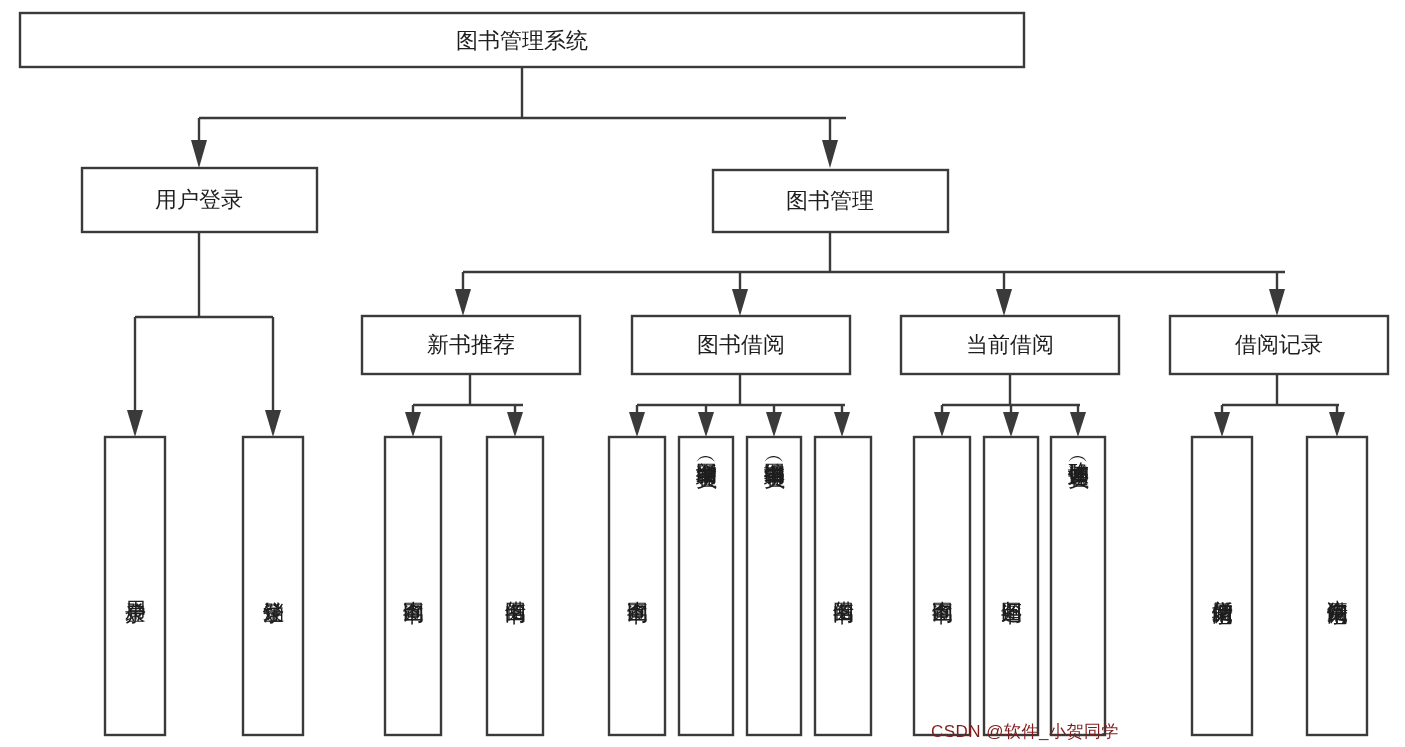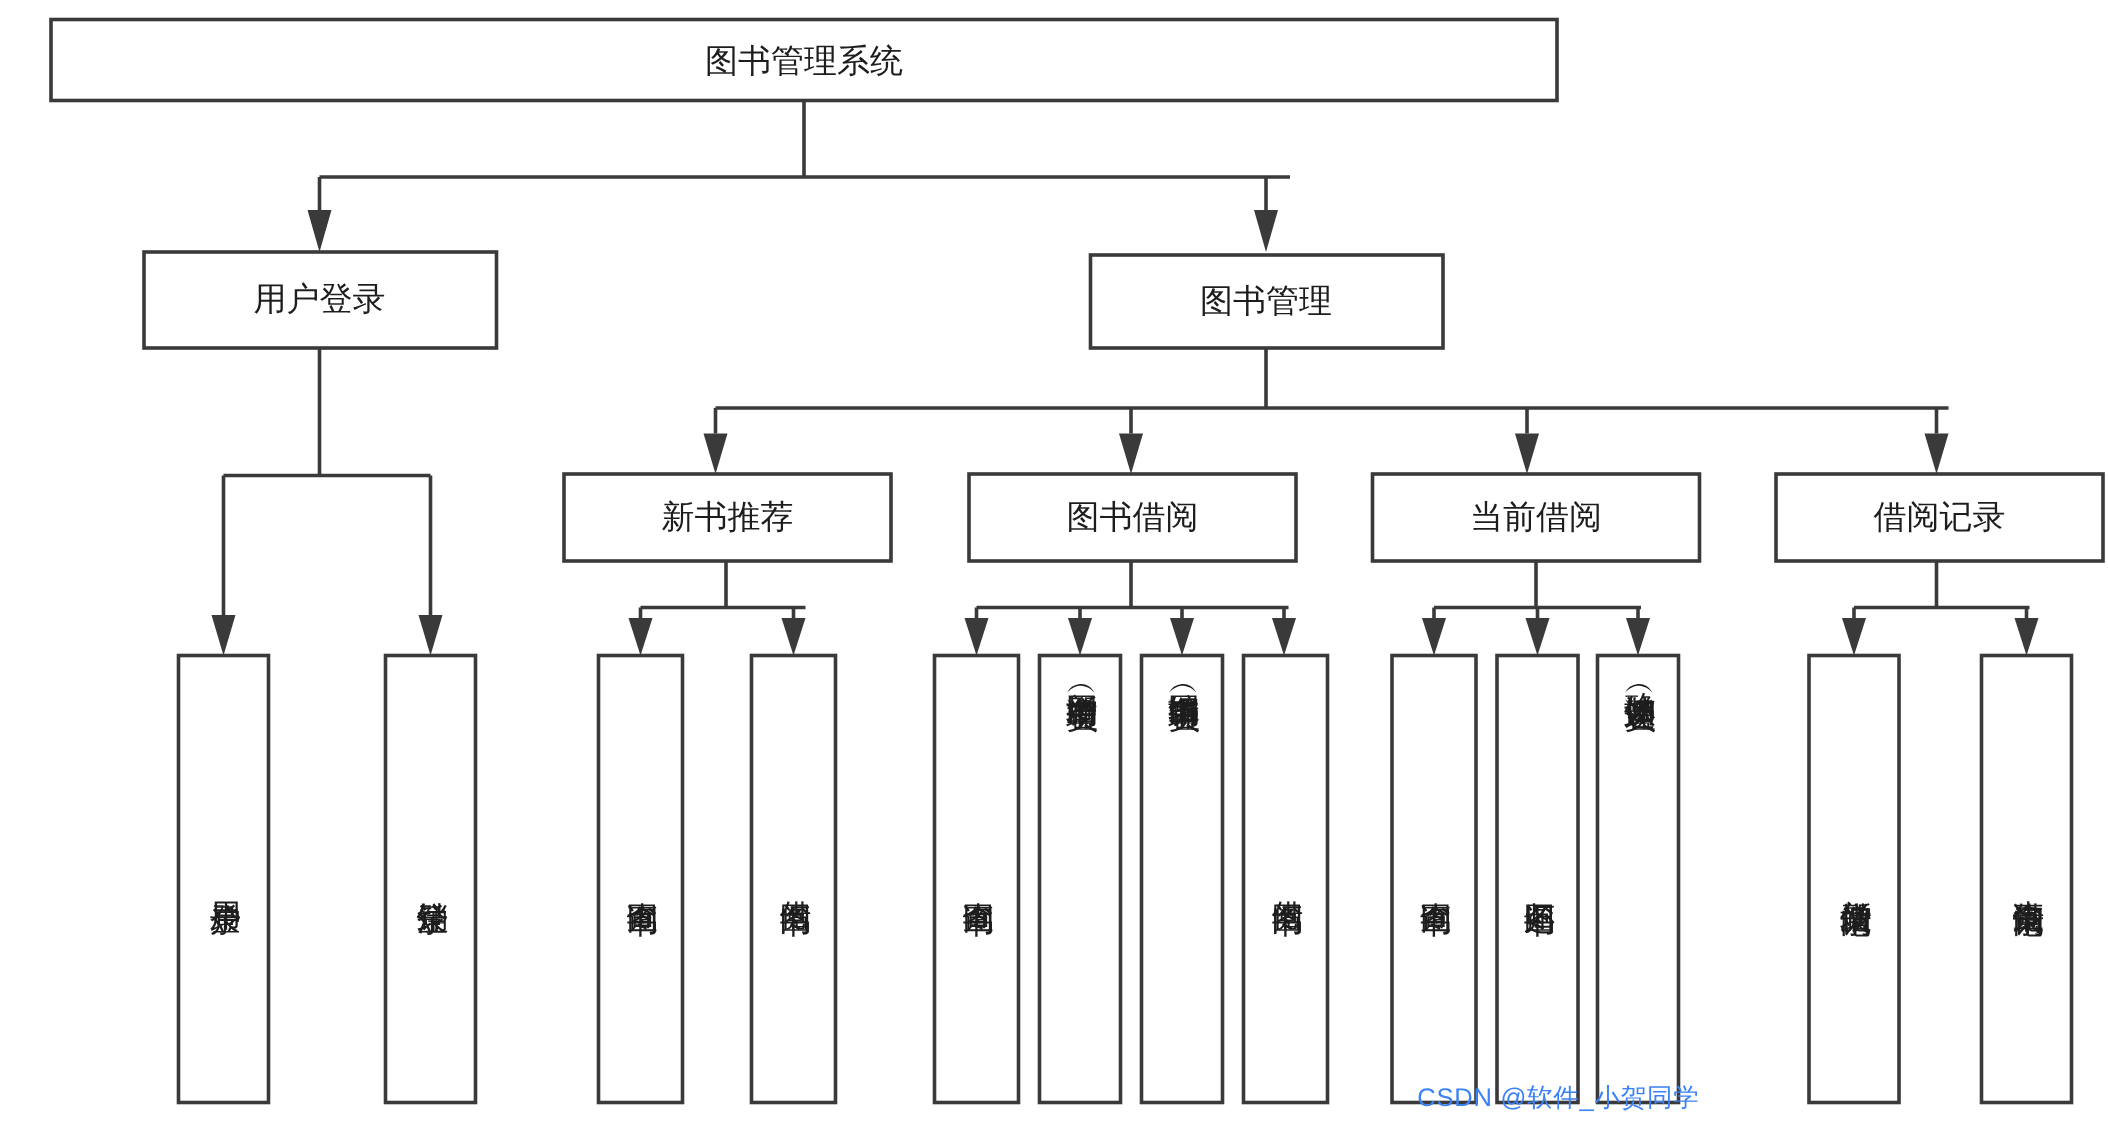--- a/index.html
+++ b/index.html
@@ -12,21 +12,20 @@
     height: 747px;
     font-family: "Liberation Sans", "DejaVu Sans", sans-serif;
     overflow: hidden;
     position: relative;
   }
   #diagram-root {
     position: relative;
     width: 1127px;
     height: 747px;
     background: #ffffff;
-    margin-left: 14px;
   }
   svg#flow-svg {
     position: absolute;
     left: 0;
     top: 0;
     width: 1405px;
     height: 747px;
     display: block;
   }
   .node-box {
@@ -71,21 +70,21 @@
   }
   .vlabel-wrap.center-v {
     align-items: center;
   }
   .watermark {
     position: absolute;
     right: 8px;
     bottom: 4px;
     font-family: "Liberation Sans", "DejaVu Sans", sans-serif;
     font-size: 17px;
-    color: #3b82f6;
+    color: #7f1d1d;
     white-space: nowrap;
     letter-spacing: 0.5px;
     text-align: center;
   }
 </style>
 </head>
 <body>
 
 <div id="diagram-root">
 

